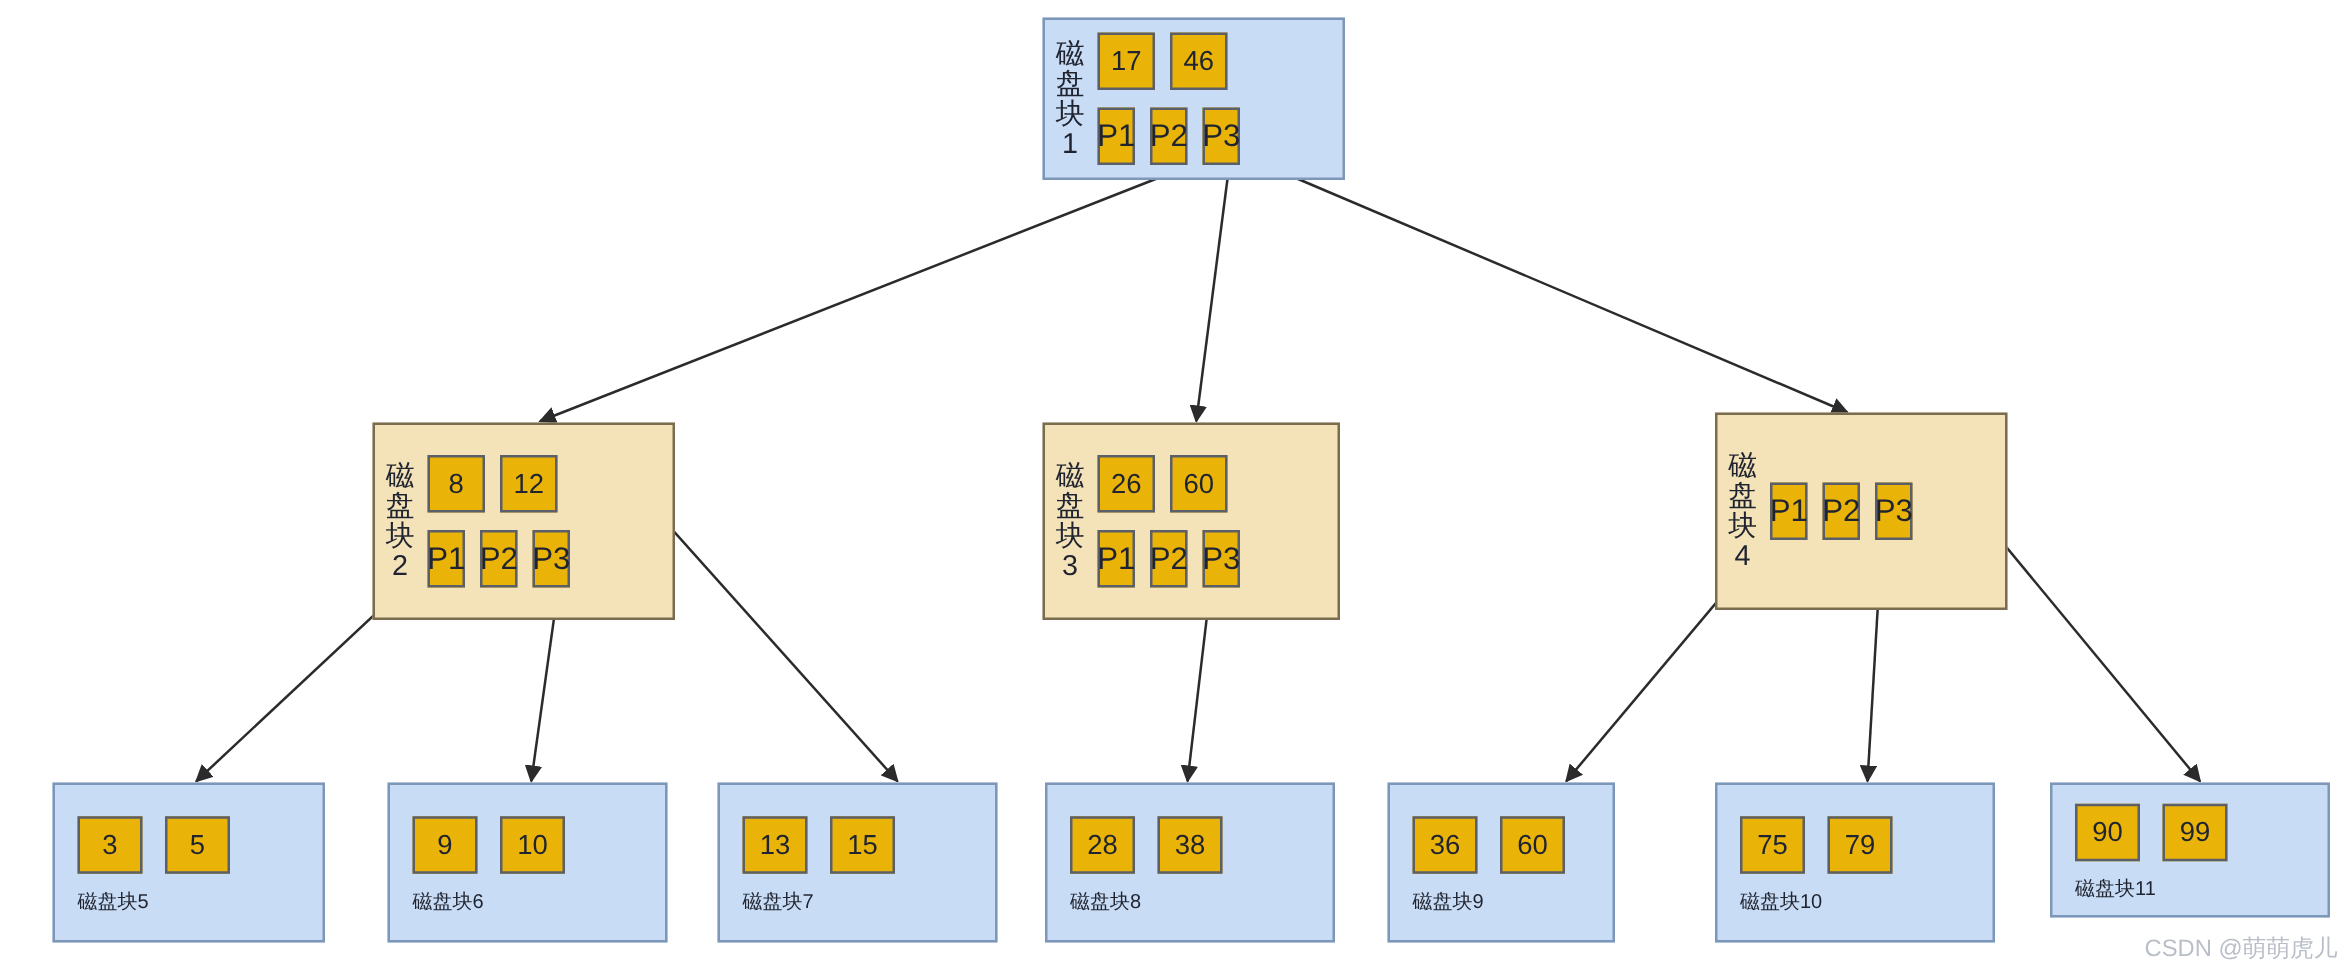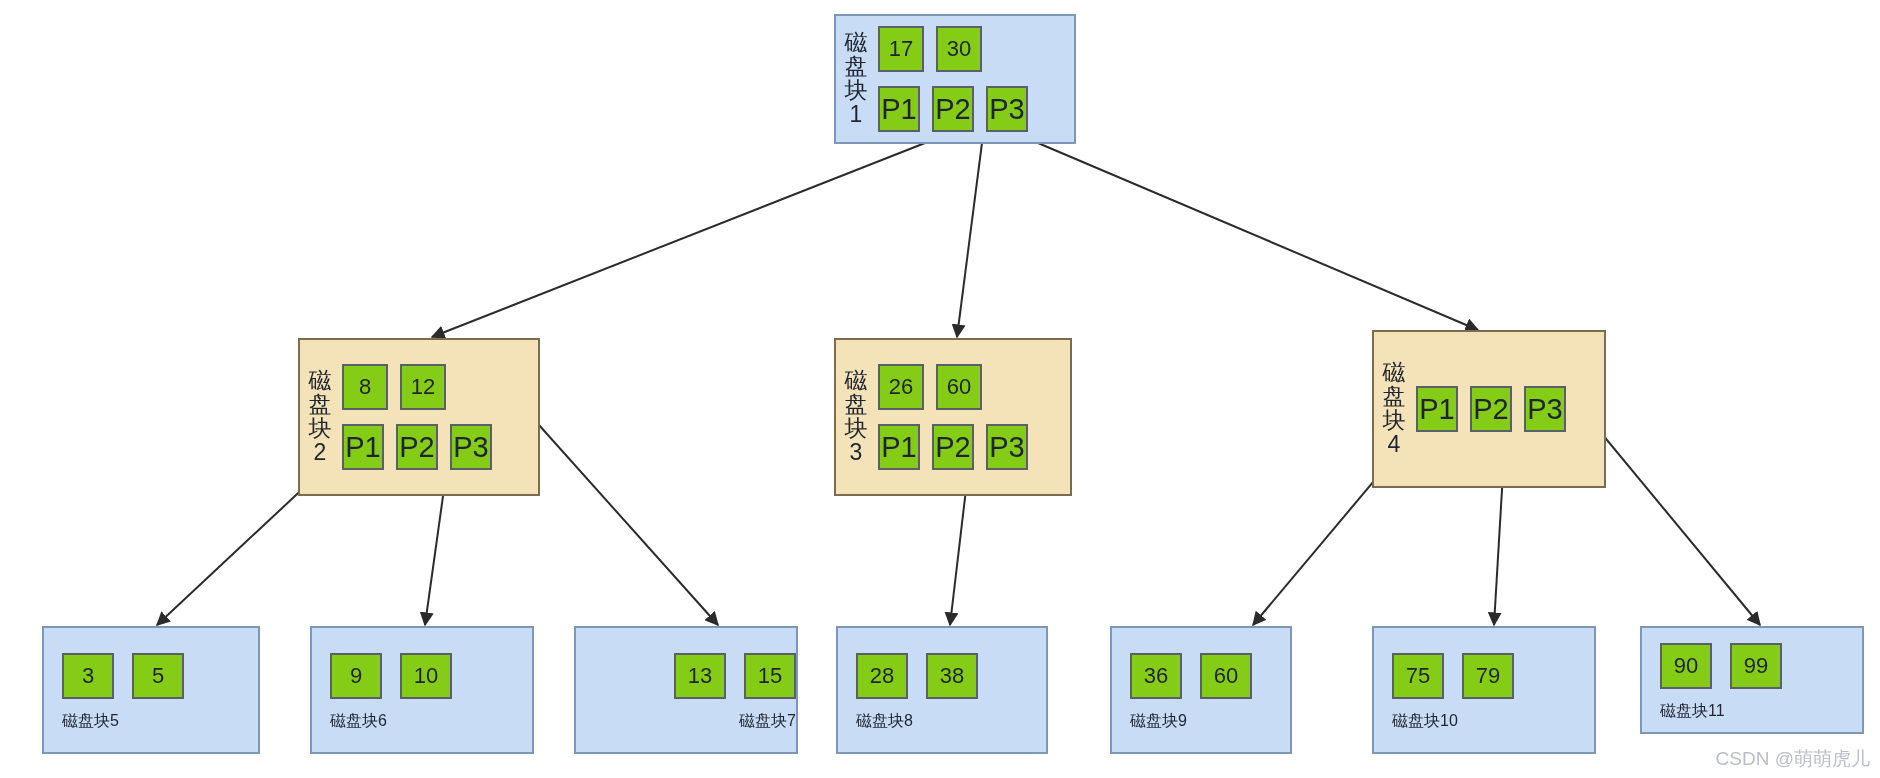--- a/index.html
+++ b/index.html
@@ -68,36 +68,36 @@
     gap: 14px;
     padding: 6px 8px 6px 2px;
   }
 
   .cell-row {
     display: flex;
     gap: 12px;
   }
   .cell {
     box-sizing: border-box;
-    background: #84cc16;
+    background: #eab308;
     border: 2px solid #5a5f69;
     display: flex;
     align-items: center;
     justify-content: center;
     font-size: 22px;
     color: #1f2430;
   }
   .key-cell {
     width: 46px;
     height: 46px;
   }
   .ptr-cell {
-    width: 42px;
+    width: 30px;
     height: 46px;
-    font-size: 29px;
+    font-size: 25px;
   }
 
   
   .leaf {
     position: absolute;
     box-sizing: border-box;
     background: #c9dcf5;
     border: 2px solid #7d97b8;
     display: flex;
     flex-direction: column;
@@ -159,21 +159,21 @@
   <div class="node blue" style="left:834px; top:14px; width:242px; height:130px;">
     <div class="vlabel">
       <span>磁</span>
       <span>盘</span>
       <span>块</span>
       <span>1</span>
     </div>
     <div class="node-body">
       <div class="cell-row">
         <div class="cell key-cell">17</div>
-        <div class="cell key-cell">30</div>
+        <div class="cell key-cell">46</div>
       </div>
       <div class="cell-row">
         <div class="cell ptr-cell">P1</div>
         <div class="cell ptr-cell">P2</div>
         <div class="cell ptr-cell">P3</div>
       </div>
     </div>
   </div>
 
   <div class="node tan" style="left:298px; top:338px; width:242px; height:158px;">
@@ -241,29 +241,29 @@
   </div>
 
   <div class="leaf" style="left:310px; top:626px; width:224px; height:128px;">
     <div class="cell-row">
       <div class="cell key-cell">9</div>
       <div class="cell key-cell">10</div>
     </div>
     <div class="leaf-label">磁盘块6</div>
   </div>
 
-  <div class="leaf" style="left:574px; top:626px; width:224px; height:128px;align-items:flex-end;">
+  <div class="leaf" style="left:574px; top:626px; width:224px; height:128px;">
     <div class="cell-row">
       <div class="cell key-cell">13</div>
       <div class="cell key-cell">15</div>
     </div>
     <div class="leaf-label">磁盘块7</div>
   </div>
 
-  <div class="leaf" style="left:836px; top:626px; width:212px; height:128px;">
+  <div class="leaf" style="left:836px; top:626px; width:232px; height:128px;">
     <div class="cell-row">
       <div class="cell key-cell">28</div>
       <div class="cell key-cell">38</div>
     </div>
     <div class="leaf-label">磁盘块8</div>
   </div>
 
   <div class="leaf" style="left:1110px; top:626px; width:182px; height:128px;">
     <div class="cell-row">
       <div class="cell key-cell">36</div>

